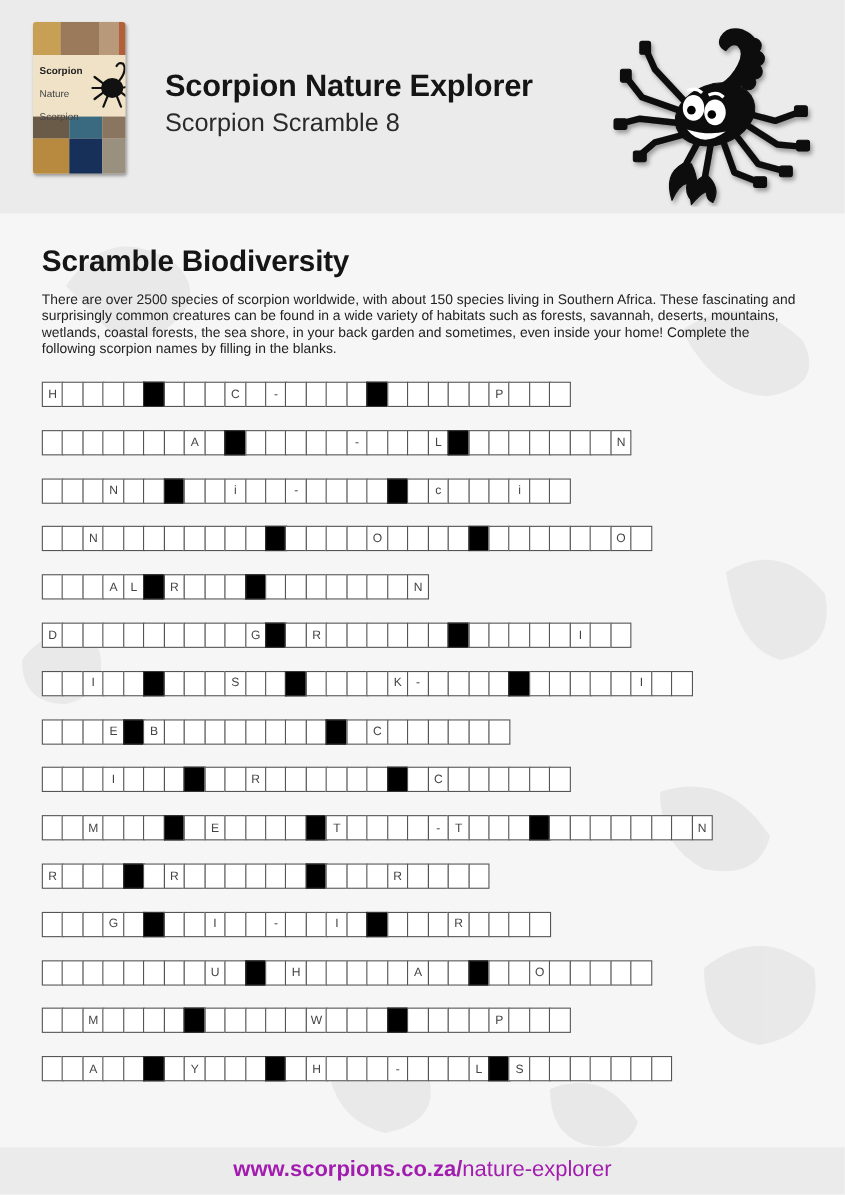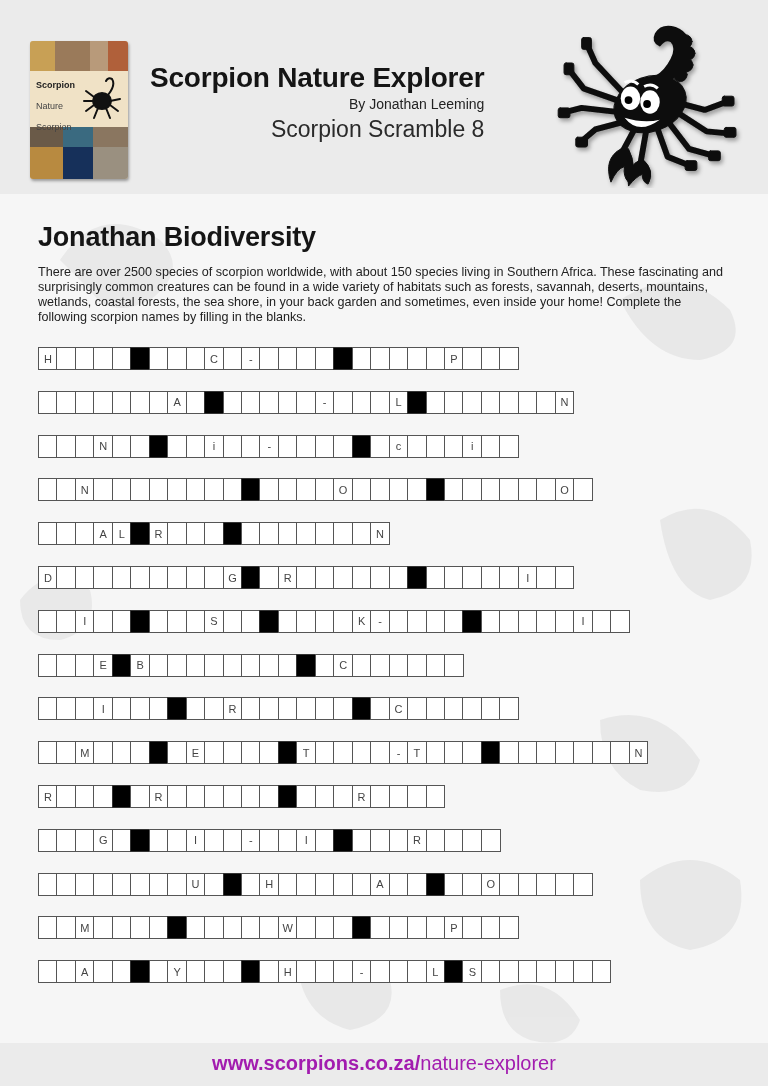--- a/index.html
+++ b/index.html
@@ -13,37 +13,37 @@
     .bg-deco { position: absolute; inset: 0; z-index: 0; pointer-events: none; }
     .header-band {
       position: absolute; left: 0; top: 0; width: 768px; height: 194px;
       background: #ebebeb; z-index: 1;
     }
     .footer-band {
       position: absolute; left: 0; top: 1043px; width: 768px; height: 43px;
       background: #ebebeb; z-index: 1;
     }
     .book-cover {
-      position: absolute; left: 30px; top: 41px; width: 98px; height: 138px;
+      position: absolute; left: 30px; top: 20px; width: 84px; height: 138px;
       border-radius: 3px; overflow: hidden; z-index: 2;
       box-shadow: 1px 2px 3px rgba(0,0,0,0.35);
       background: #e8d6b8;
     }
     .book-cover .tile { position: absolute; }
     .book-cover .band {
       position: absolute; left: 0; top: 30px; width: 98px; height: 56px;
       background: #f0e2c6;
     }
     .book-title {
       position: absolute; left: 6px; top: 40px; font-size: 9px; line-height: 9px;
       color: #222;
     }
     .book-title b { font-weight: bold; display: block; }
     .book-title span { display: block; color: #444; margin-top: 12px; }
-    .header-text { position: absolute; left: 150px; top: 62px; z-index: 2; text-align: right; }
+    .header-text { position: absolute; left: 150px; top: 62px; z-index: 2; }
     .main-title { font-size: 28px; font-weight: bold; letter-spacing: -0.2px; color: #151515; }
     .author { font-size: 14px; margin-top: 2px; color: #222; }
     .subtitle { font-size: 23px; font-weight: normal; color: #2a2a2a; margin-top: 4px; }
     .mascot { position: absolute; left: 552px; top: 22px; width: 196px; height: 166px; z-index: 2; }
     .section { position: absolute; left: 38px; top: 222px; width: 700px; z-index: 2; }
     .section-title { font-size: 27px; font-weight: bold; color: #151515; letter-spacing: -0.2px; }
     .intro {
       margin-top: 12px; font-size: 12.6px; line-height: 15px; color: #222; width: 690px;
     }
     .puzzle { position: absolute; left: 38px; top: 347px; z-index: 2; }
@@ -101,21 +101,20 @@
     <g fill="#111" stroke="#111" stroke-width="2" stroke-linecap="round">
       <ellipse cx="22" cy="24" rx="9" ry="8"></ellipse>
       <path d="M28 18 q8 -10 4 -16 q-4 -2 -6 2" fill="none"></path>
       <path d="M14 20 l-8 -6 M14 24 l-10 0 M14 28 l-8 6 M30 24 l10 -2 M30 28 l8 6 M18 31 l-4 10 M26 31 l4 10" fill="none"></path>
     </g>
   </svg>
 </div>
 
 <div class="header-text">
   <div class="main-title">Scorpion Nature Explorer</div>
-  <div class="author">By Jonathan Leeming</div>
   <div class="subtitle">Scorpion Scramble 8</div>
 </div>
 
 <svg class="mascot" viewBox="0 0 200 170">
   <defs>
     <filter id="sh" x="-10%" y="-10%" width="130%" height="130%">
       <feDropShadow dx="2" dy="3" stdDeviation="2" flood-color="#000" flood-opacity="0.35"></feDropShadow>
     </filter>
   </defs>
   <g filter="url(#sh)" fill="#0a0a0a" stroke="#0a0a0a" stroke-linecap="round" stroke-linejoin="round">
@@ -158,21 +157,21 @@
     <ellipse cx="80" cy="78" rx="10" ry="12" fill="#fff"></ellipse>
     <ellipse cx="100" cy="82" rx="10" ry="12" fill="#fff"></ellipse>
     <circle cx="78" cy="80" r="4" fill="#000"></circle>
     <circle cx="97" cy="84" r="4" fill="#000"></circle>
     <path d="M74 62 q8 -4 14 2 M94 66 q8 -4 14 2" stroke="#fff" stroke-width="3" fill="none"></path>
     <path d="M74 98 q14 18 36 2 q-16 4 -36 -2 z" fill="#fff"></path>
   </g>
 </svg>
 
 <div class="section">
-  <div class="section-title">Jonathan Biodiversity</div>
+  <div class="section-title">Scramble Biodiversity</div>
   <div class="intro">There are over 2500 species of scorpion worldwide, with about 150 species living in Southern Africa. These fascinating and surprisingly common creatures can be found in a wide variety of habitats such as forests, savannah, deserts, mountains, wetlands, coastal forests, the sea shore, in your back garden and sometimes, even inside your home! Complete the following scorpion names by filling in the blanks.</div>
 </div>
 
 <div class="puzzle" id="puzzle">
     <div class="puzzle-row" style="top: 0px;">
       <div class="cell">H</div>
       <div class="cell"></div>
       <div class="cell"></div>
       <div class="cell"></div>
       <div class="cell"></div>

